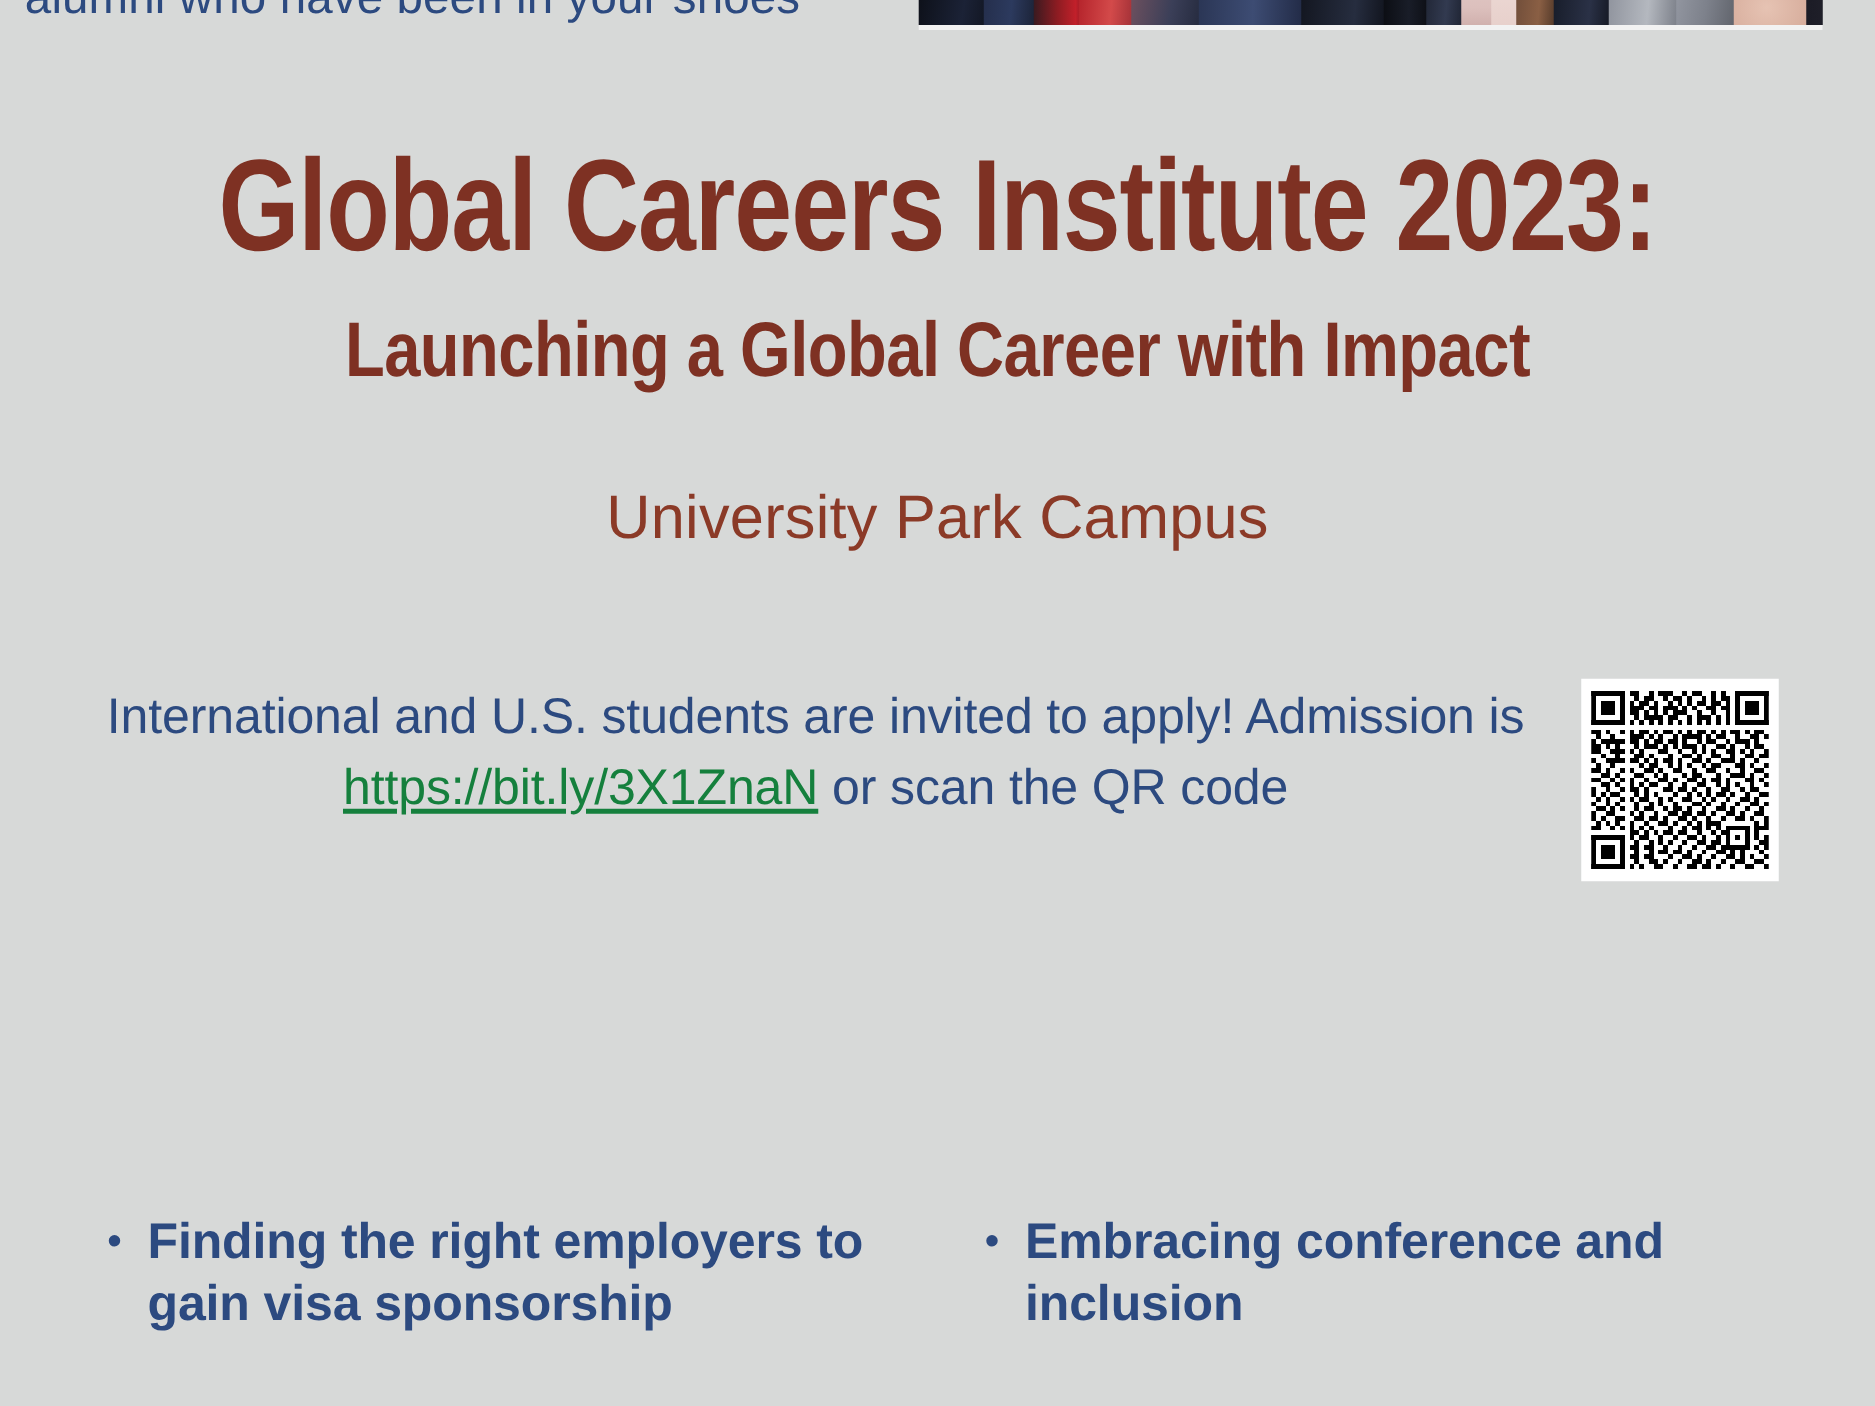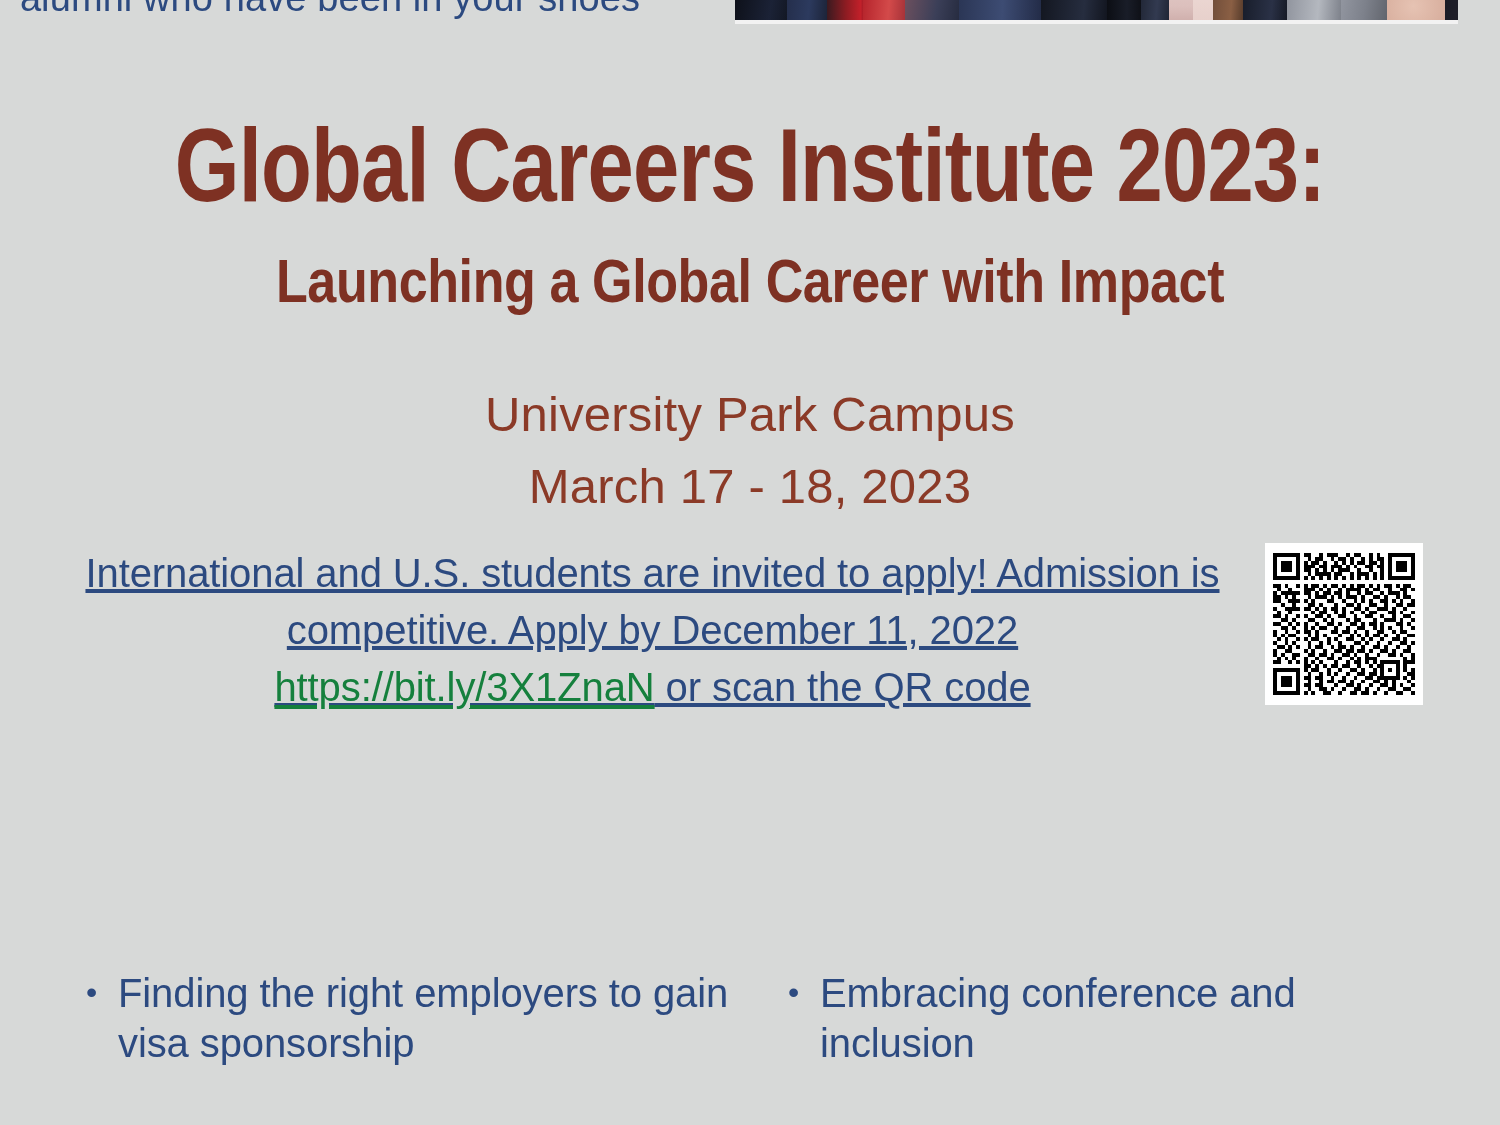--- a/index.html
+++ b/index.html
@@ -135,21 +135,21 @@
     color: #2c4a80;
     font-size: 40px;
     line-height: 57px;
     letter-spacing: -0.1px;
   }
   .invite .link {
     text-decoration: underline;
     text-underline-offset: 4px;
     color: #15803d;
   }
-  .invite .line { display: block; white-space: nowrap; text-decoration: underline; }
+  .invite .line { display: block; white-space: nowrap; }
 
   
   .qr-wrap {
     position: absolute;
     left: 1265px;
     top: 543px;
     width: 158px;
     height: 162px;
     background: #ffffff;
     padding: 0;
@@ -192,20 +192,21 @@
     padding: 0 0 0 48px;
     list-style: none;
   }
   .bullet-col li {
     position: relative;
     color: #2c4a80;
     font-size: 40px;
     line-height: 50px;
     margin: 0 0 8px 0;
     letter-spacing: -0.1px;
+    font-weight: bold;
   }
   .bullet-col li::before {
     content: "\2022";
     position: absolute;
     left: -32px;
     top: -1px;
     font-size: 32px;
     line-height: 50px;
     color: #2c4a80;
   }
@@ -237,26 +238,24 @@
     <div class="ph ph17"></div>
   </div>
   <div class="photo-underline"></div>
 
   <div class="headline">Global Careers Institute 2023:</div>
 
   <div class="subheadline">Launching a Global Career with Impact</div>
 
   <div class="venue">
     <div>University Park Campus</div>
-    <div>March 17 - 18, 2023</div>
   </div>
 
   <div class="invite">
     <span class="line">International and U.S. students are invited to apply! Admission is</span>
-    <span class="line">competitive. Apply by December 11, 2022</span>
     <span class="line"><a class="link" href="#">https://bit.ly/3X1ZnaN</a><span> or scan the QR code</span></span>
   </div>
 
   <div class="qr-wrap">
     <svg class="qr-canvas" viewBox="0 0 37 37" shape-rendering="crispEdges">
       <rect width="37" height="37" fill="#ffffff"></rect>
       <g fill="#000000">
 
         <rect x="0" y="0" width="7" height="1"></rect>
           <rect x="0" y="6" width="7" height="1"></rect>

